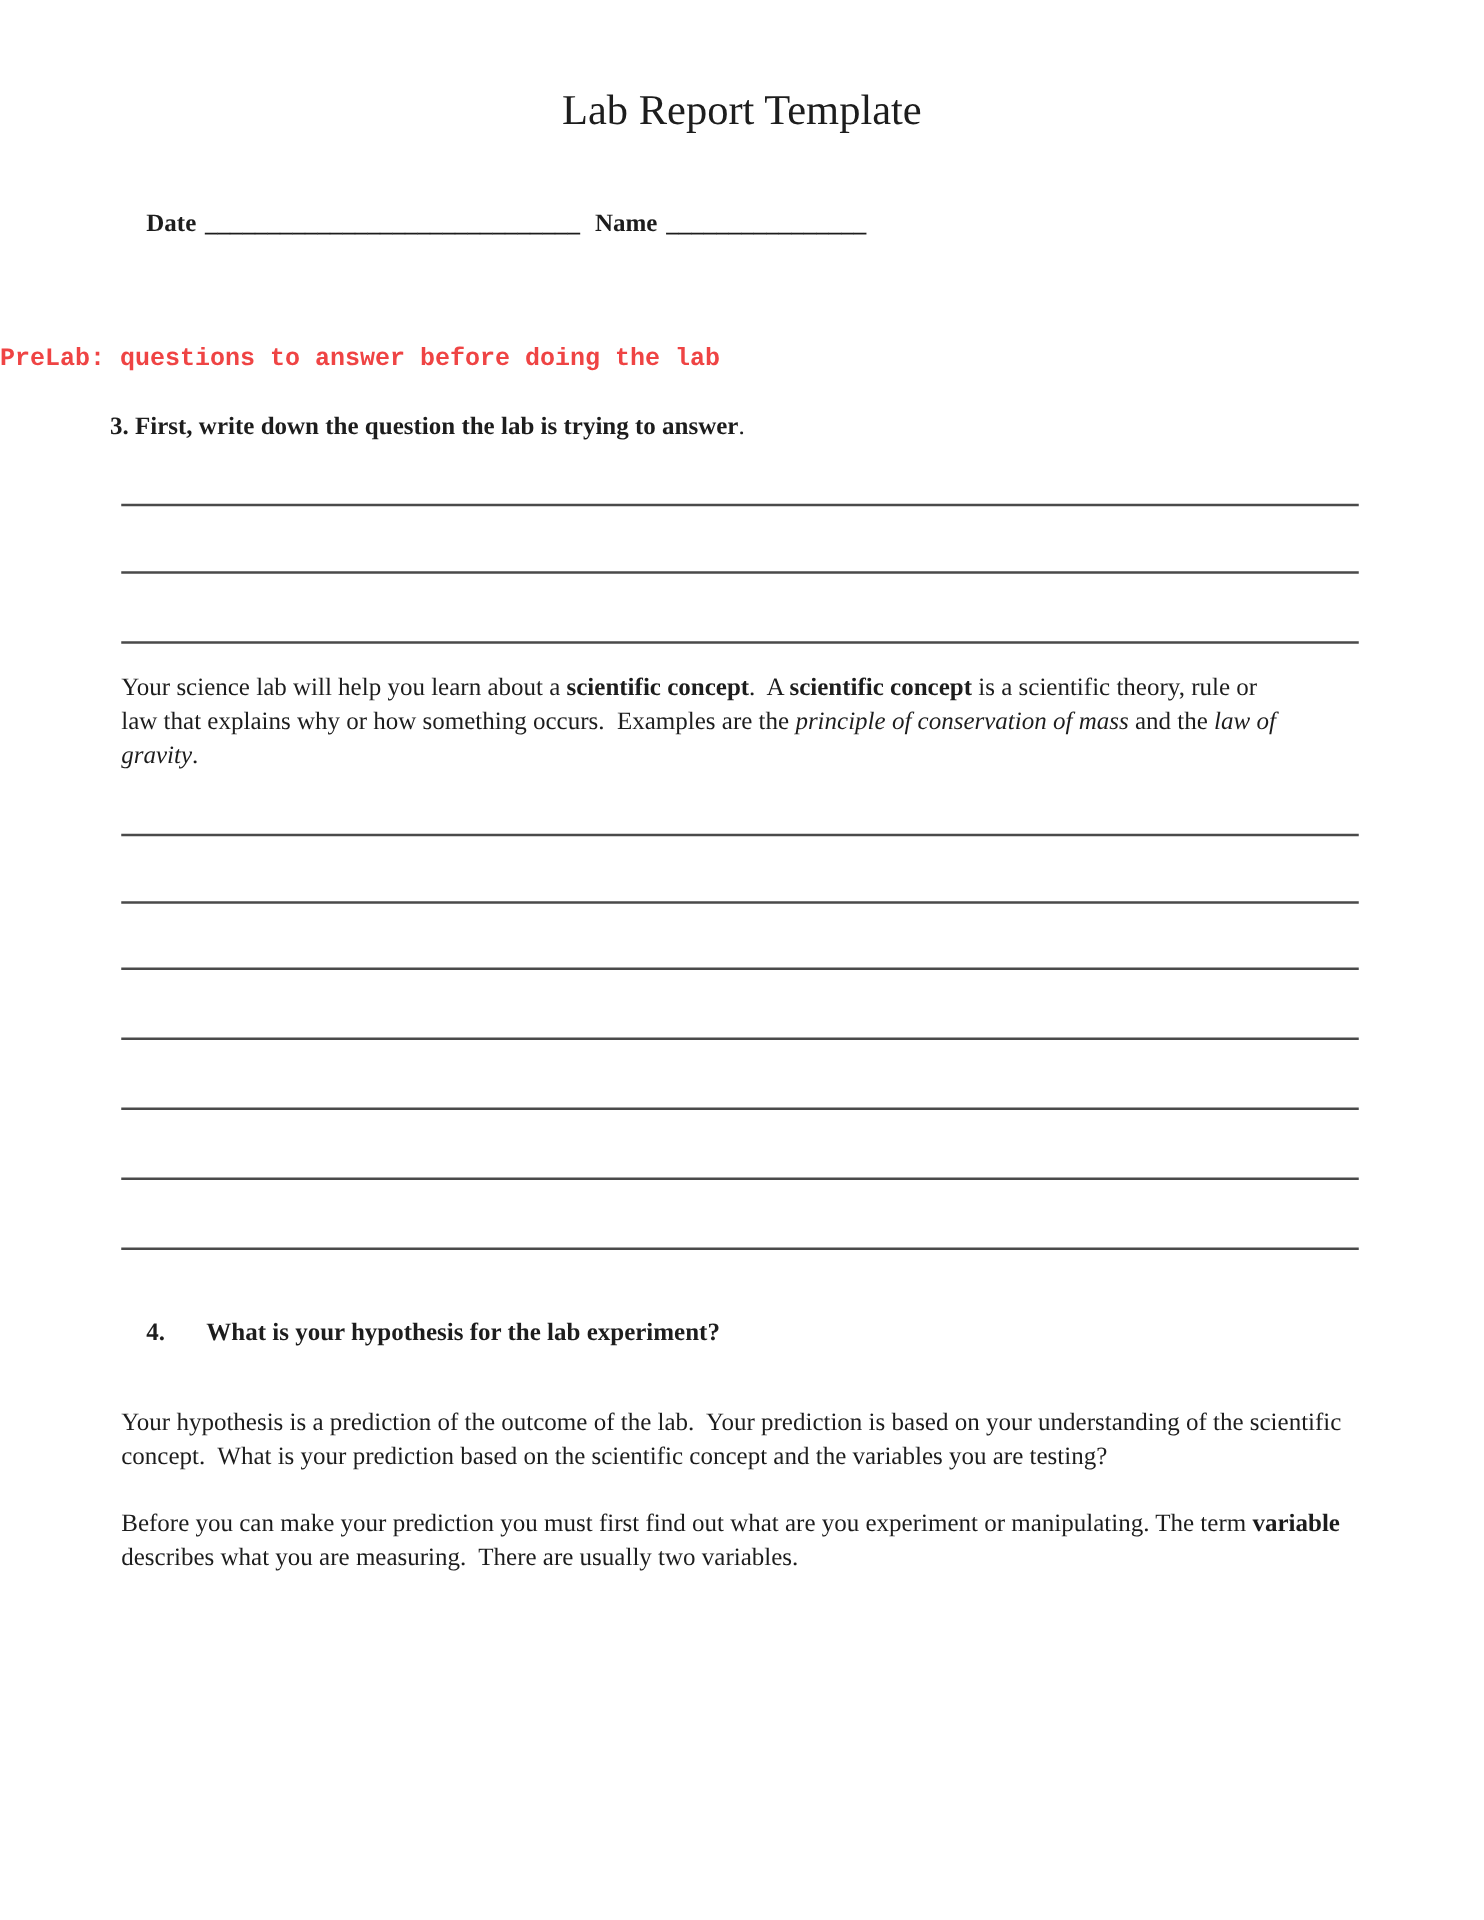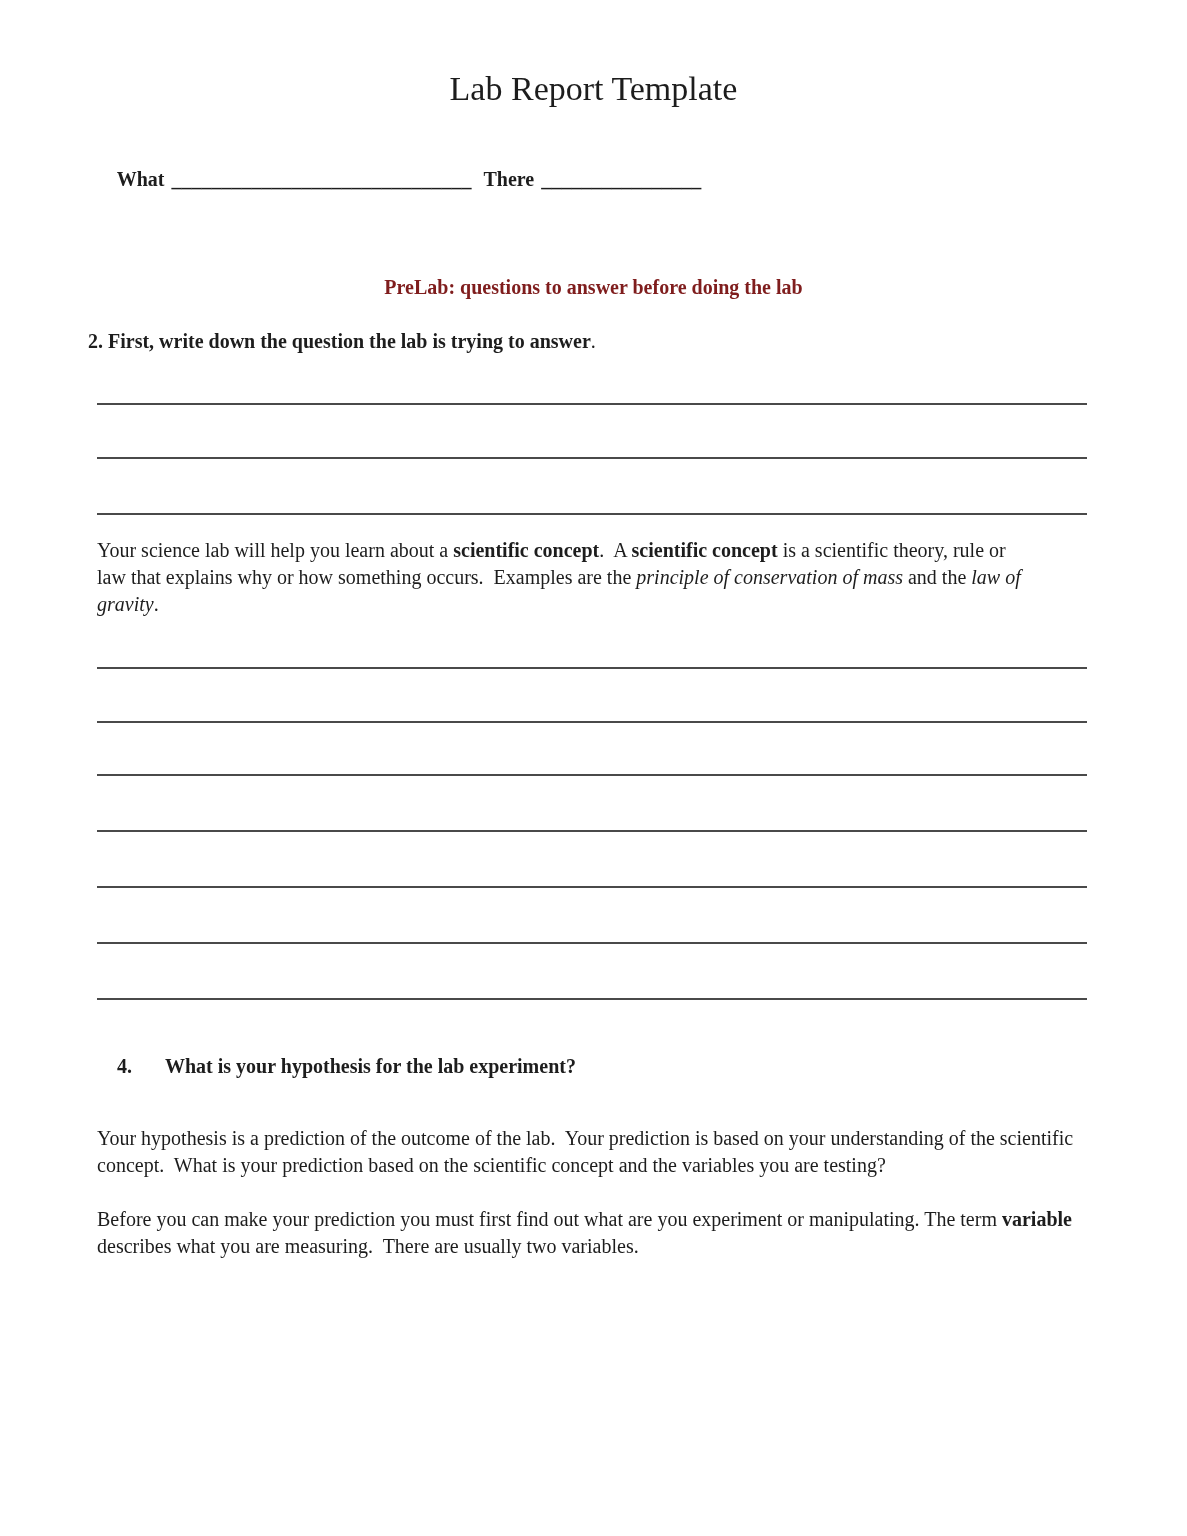--- a/index.html
+++ b/index.html
@@ -30,23 +30,24 @@
     margin-left: 97px;
     margin-top: 30px;
     font-weight: bold;
     white-space: pre;
   }
   .name-row .blank { margin-left: 7px; letter-spacing: 0; }
   .name-row .date-label { margin-left: 12px; }
 
   .prelab {
     margin-top: 54px;
-    text-align: center;
+    text-align: left;
     font-weight: bold;
-    color: #7f1d1d;
+    color: #ef4444;
+    font-family: Liberation Mono, monospace;
   }
 
   .q1 { margin-left: 88px; margin-top: 27px; white-space: pre-wrap; }
 
   .answer-line {
     height: 0;
     border-bottom: 2px solid #4a4a4a;
   }
   .lines { margin-left: 97px; width: 990px; }
   .lines-q1 { margin-top: 48px; }
@@ -75,26 +76,26 @@
   .sec4-para2 { margin-left: 97px; margin-top: 27px; max-width: 992px; }
 </style>
 </head>
 <body>
 
 <div class="page">
 
   <h1 class="doc-title">Lab Report Template</h1>
 
   <div class="name-row">
-    <span class="run-b">What</span><span class="blank">______________________________</span><span class="date-label run-b">There</span><span class="blank">________________</span>
+    <span class="run-b">Date</span><span class="blank">______________________________</span><span class="date-label run-b">Name</span><span class="blank">________________</span>
   </div>
 
   <div class="prelab">PreLab: questions to answer before doing the lab</div>
 
-  <div class="q1"><span class="run-b">2. First, write down the question the lab is trying to answer</span><span>.</span></div>
+  <div class="q1"><span class="run-b">3. First, write down the question the lab is trying to answer</span><span>.</span></div>
 
   <div class="lines lines-q1">
     <div class="answer-line"></div>
     <div class="answer-line"></div>
     <div class="answer-line"></div>
   </div>
 
 
   <p class="para sec2-para"><span>Your science lab will help you learn about a </span><span class="run-b">scientific concept</span><span>.  A </span><span class="run-b">scientific concept</span><span> is a scientific theory, rule or law that explains why or how something occurs.  Examples are the </span><span class="run-i">principle of conservation of mass</span><span> and the </span><span class="run-i">law of gravity</span><span>.</span></p>
 

